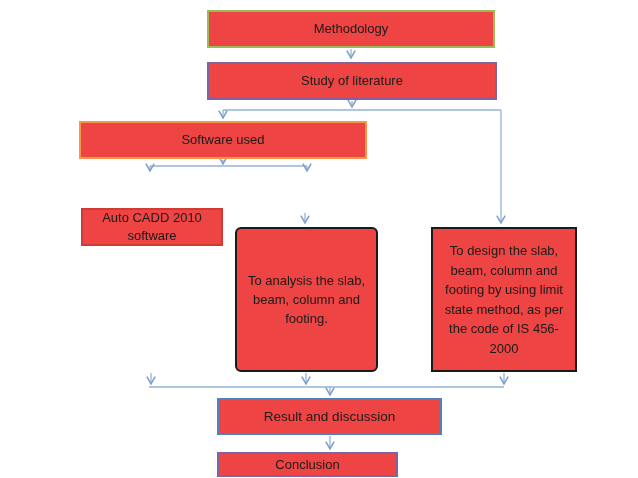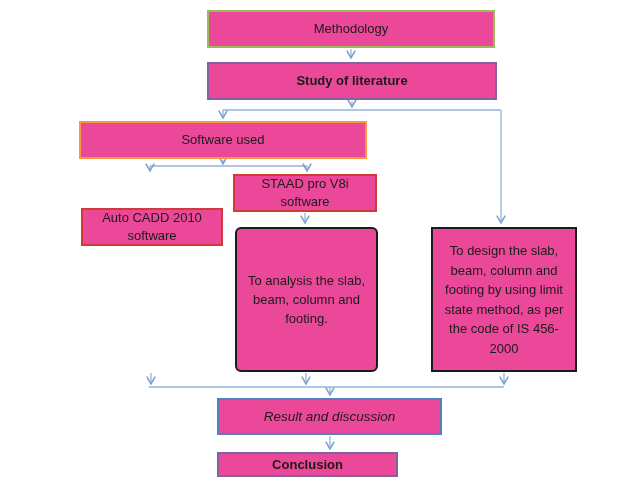--- a/index.html
+++ b/index.html
@@ -28,45 +28,45 @@
     fill: none;
   }
   .arrow-head {
     stroke: var(--arrowhead, #7DA0CE);
     stroke-width: 1.4;
     fill: none;
   }
   .node {
     position: absolute;
     z-index: 2;
-    background: #ec4899;
+    background: #ef4444;
     display: flex;
     align-items: center;
     justify-content: center;
     text-align: center;
     box-sizing: border-box;
     font-size: 13px;
     line-height: 18px;
   }
   .b-green  { border: 2px solid var(--green,  #9BBB59); }
-  .b-purple { border: 2px solid var(--purple, #8064A2); font-weight: bold; }
+  .b-purple { border: 2px solid var(--purple, #8064A2); }
   .b-orange { border: 2px solid var(--orange, #F79646); }
   .b-red    { border: 2px solid var(--red,    #D13B35); }
   .b-blue   { border: 2px solid var(--blue,   #4F81BD); }
   .b-black  { border: 2.5px solid var(--black, #1A1A1A); }
 
   .n-methodology { left: 207px; top: 10px;  width: 288px; height: 38px; }
   .n-study       { left: 207px; top: 62px;  width: 290px; height: 38px; }
   .n-software    { left: 79px;  top: 121px; width: 288px; height: 38px; font-size: 13px; }
   .n-autocadd    { left: 81px;  top: 174px; width: 142px; height: 38px; padding: 1px 6px; margin-top: 34px; }
   .n-staad       { left: 233px; top: 174px; width: 144px; height: 38px; padding: 1px 6px; }
   .n-draw        { left: 80px;  top: 227px; width: 142px; height: 145px; padding: 2px 8px; line-height: 19px; }
   .n-analysis    { left: 235px; top: 227px; width: 143px; height: 145px; padding: 2px 6px; line-height: 19px; border-radius: 6px; }
   .n-design      { left: 431px; top: 227px; width: 146px; height: 145px; padding: 6px 5px; line-height: 19.5px; }
-  .n-result      { left: 217px; top: 398px; width: 225px; height: 37px; font-size: 13.5px; font-style: italic; }
+  .n-result      { left: 217px; top: 398px; width: 225px; height: 37px; font-size: 13.5px; }
   .n-conclusion  { left: 217px; top: 452px; width: 181px; height: 25px; }
 </style>
 </head>
 <body>
 
 <div class="canvas">
 
   <svg class="connectors" viewBox="0 0 638 478" xmlns="http://www.w3.org/2000/svg">
     <defs>
       <marker id="arw" markerUnits="userSpaceOnUse" markerWidth="11" markerHeight="11" viewBox="0 0 10 10" refX="8.3" refY="5" orient="auto">
@@ -107,23 +107,20 @@
   </div>
 
   <div class="node b-orange n-software">
     <span>Software used</span>
   </div>
 
   <div class="node b-red n-autocadd">
     <span>Auto CADD 2010 software</span>
   </div>
 
-  <div class="node b-red n-staad">
-    <span>STAAD pro V8i software</span>
-  </div>
 
 
   <div class="node b-black n-analysis">
     <span>To analysis the slab, beam, column and footing.</span>
   </div>
 
   <div class="node b-black n-design">
     <span>To design the slab, beam, column and footing by using limit state method, as per the code of IS 456-2000</span>
   </div>
 

